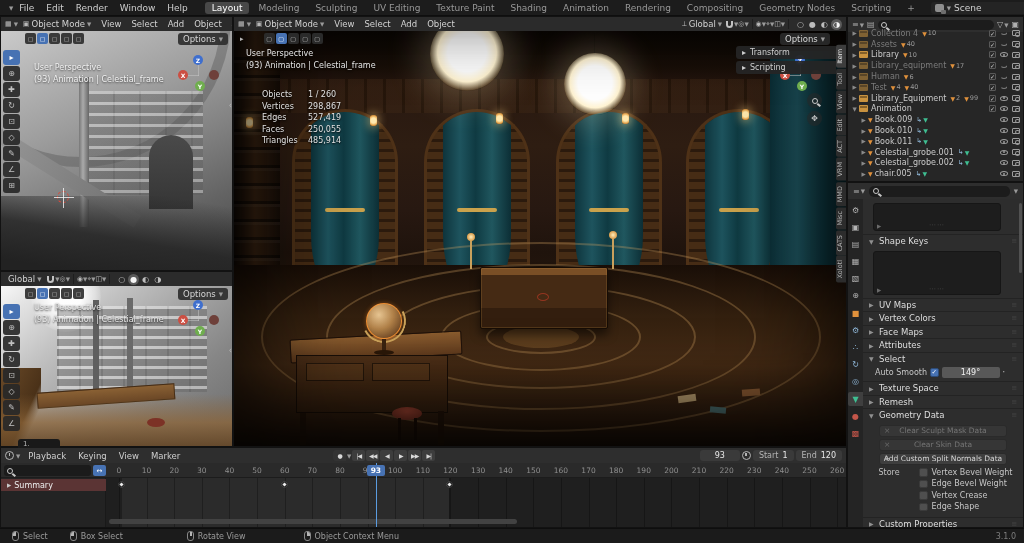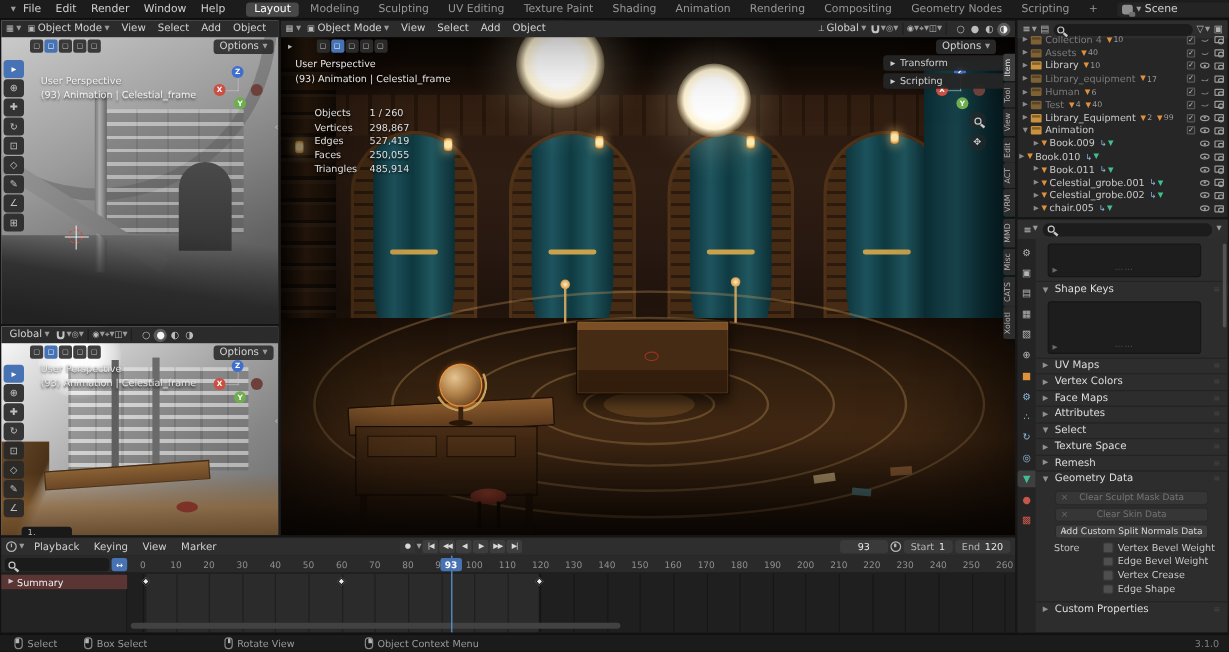--- a/index.html
+++ b/index.html
@@ -671,21 +671,21 @@
           <span class="arr">▶</span>
           <span class="tri o">▼</span>
           <span class="olbl">Book.009</span>
           <span class="actico">↳</span>
           <span class="tri g">▼</span>
           <span class="oright">
             <span class="eye"></span>
             <span class="camv"></span>
           </span>
         </div>
-        <div class="orow" style="padding-left: 0; justify-content: center;">
+        <div class="orow" style="padding-left: 12px; justify-content: center;">
           <span class="arr">▶</span>
           <span class="tri o">▼</span>
           <span class="olbl">Book.010</span>
           <span class="actico">↳</span>
           <span class="tri g">▼</span>
           <span class="oright">
             <span class="eye"></span>
             <span class="camv"></span>
           </span>
         </div>
@@ -795,20 +795,26 @@
         </div>
         <div class="psec-h">
           <span class="pa">▶</span>
           <span>Attributes</span>
           <span class="grip">≡</span>
         </div>
         <div class="psec-h">
           <span class="pa">▼</span>
           <span>Select</span>
           <span class="grip">≡</span>
+        </div>
+        <div class="prow">
+          <span class="plabel">Auto Smooth</span>
+          <span class="cbx on">✓</span>
+          <span class="pfield">149°</span>
+          <span>·</span>
         </div>
         <div class="psec-h">
           <span class="pa">▶</span>
           <span>Texture Space</span>
           <span class="grip">≡</span>
         </div>
         <div class="psec-h">
           <span class="pa">▶</span>
           <span>Remesh</span>
           <span class="grip">≡</span>

